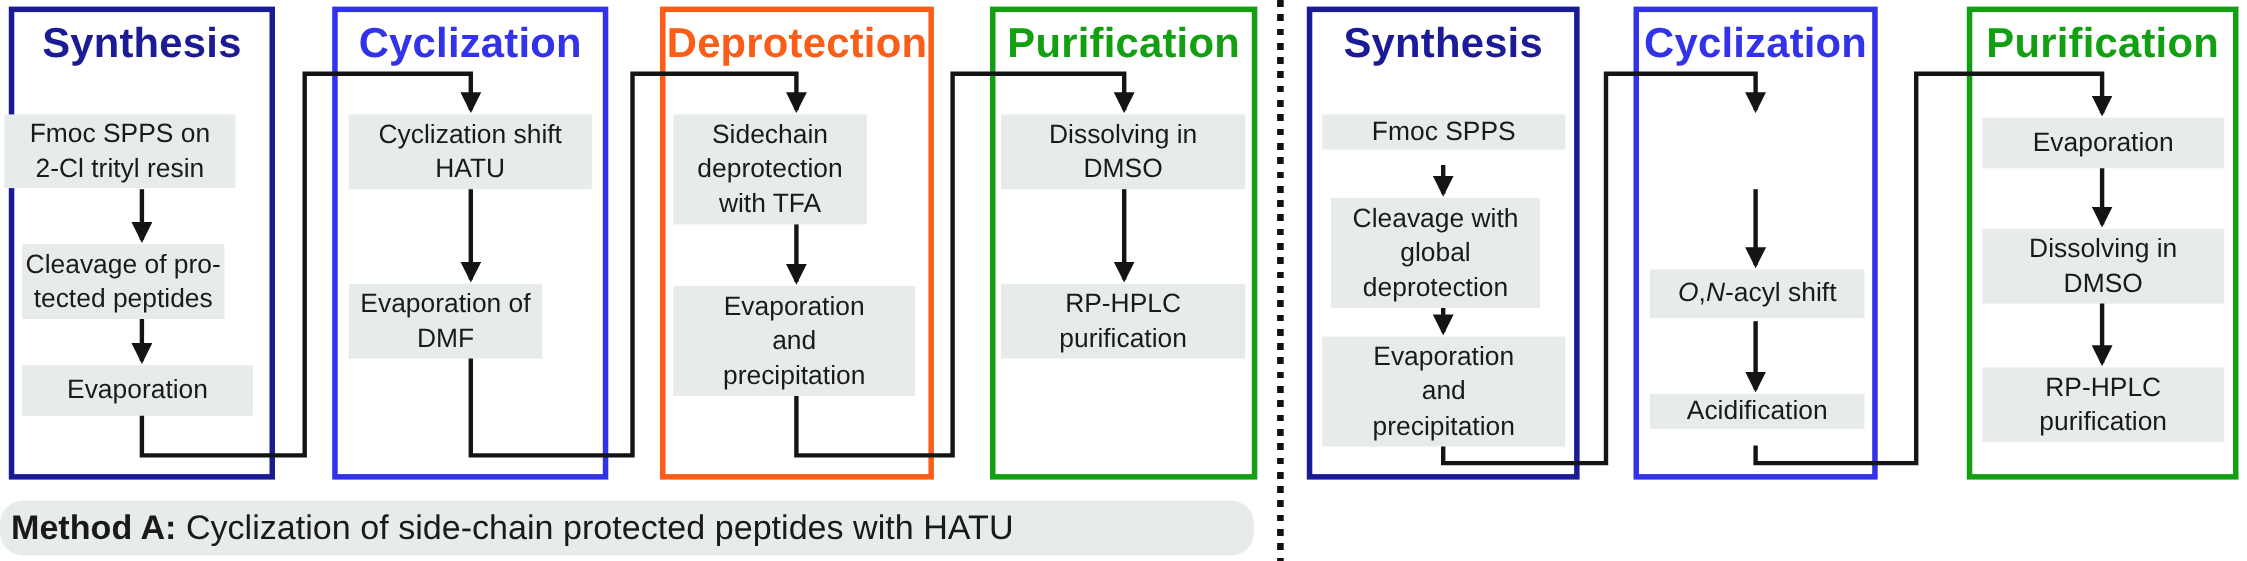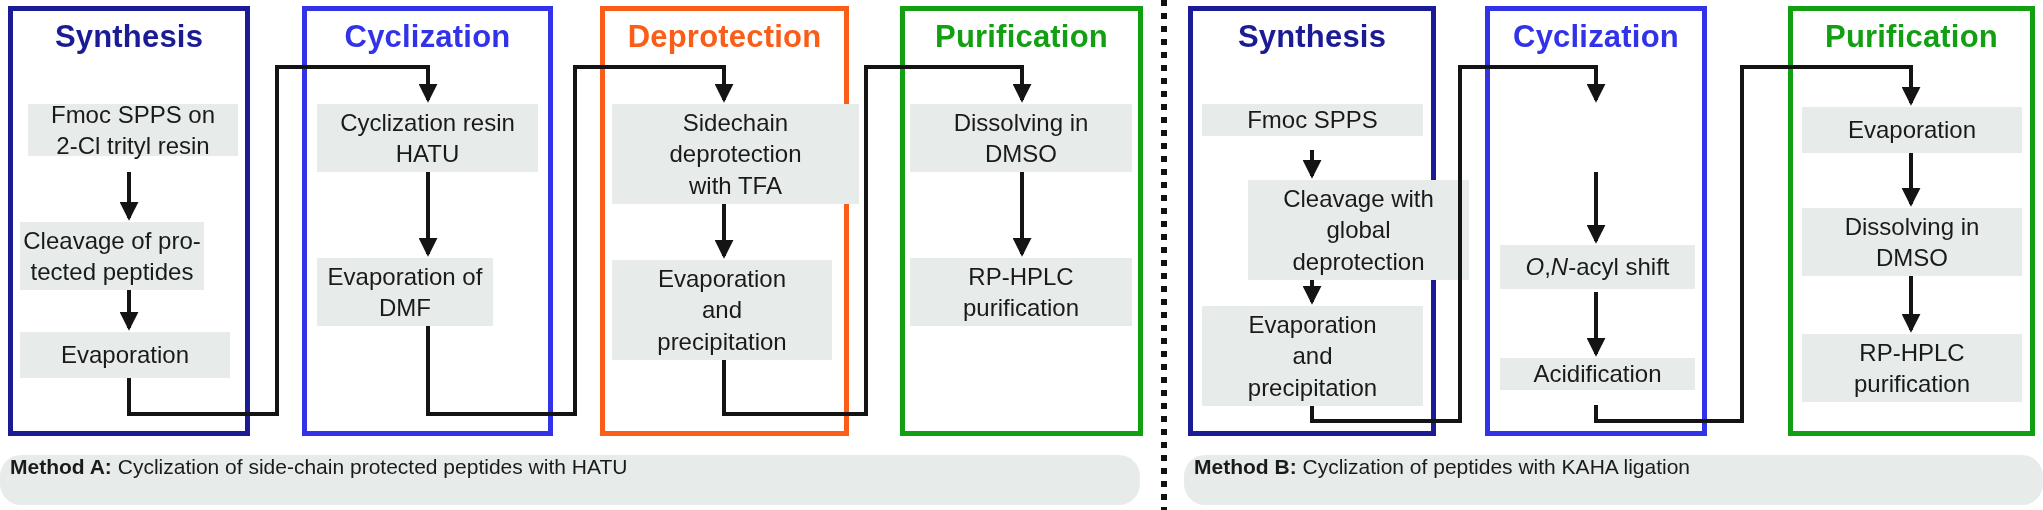--- a/index.html
+++ b/index.html
@@ -5,31 +5,31 @@
   html,body{margin:0;padding:0;background:#ffffff;}
   .canvas{
     position:relative;width:2043px;height:510px;background:#ffffff;
     font-family:"Liberation Sans", sans-serif;color:#1a1a1a;overflow:hidden;
   }
   .panel{
     position:absolute;border:5px solid var(--accent,#333);box-sizing:border-box;
     background:transparent;
   }
   .panel-title{
-    margin-top:8px;text-align:center;font-weight:bold;font-size:31px;
+    margin-top:8px;text-align:center;font-weight:bold;font-size:38px;
     color:var(--accent,#333);letter-spacing:.2px;
   }
   .step{
     position:absolute;background:#e7eceb;display:flex;align-items:center;justify-content:center;
     text-align:center;font-size:24px;line-height:1.3;white-space:pre-line;box-sizing:border-box;
   }
   .step .em{font-style:italic;}
   .caption{
-    position:absolute;background:#e7eceb;display:flex;
-    font-size:21px;padding-left:10px;box-sizing:border-box;white-space:pre;border-radius:21px;
+    position:absolute;background:#e7eceb;display:flex;align-items:center;
+    font-size:31px;padding-left:10px;box-sizing:border-box;white-space:pre;border-radius:21px;
   }
   .caption .cap-label{font-weight:bold;}
   .divider{
     position:absolute;left:1161px;top:0;width:6px;height:510px;
     background:repeating-linear-gradient(to bottom,#111 0 6px,transparent 6px 13px);
   }
   svg.overlay{position:absolute;left:0;top:0;width:2043px;height:510px;pointer-events:none;}
   svg.overlay path.flow{stroke:#141414;stroke-width:4;fill:none;}
   svg.overlay marker path{fill:#141414;stroke:none;}
 </style>
@@ -44,32 +44,32 @@
   <div class="panel" style="left: 302px; top: 6px; width: 251px; height: 430px; --accent: #3232e8;">
     <div class="panel-title">Cyclization</div>
   </div>
   <div class="panel" style="left: 600px; top: 6px; width: 249px; height: 430px; --accent: #f95d17;">
     <div class="panel-title">Deprotection</div>
   </div>
   <div class="panel" style="left: 900px; top: 6px; width: 243px; height: 430px; --accent: #12a012;">
     <div class="panel-title">Purification</div>
   </div>
 
-  <div class="step" style="left:28px;top:104px;width:210px;height:52px">Fmoc SPPS on
+  <div class="step" style="left:4px;top:104px;width:210px;height:67px">Fmoc SPPS on
 2-Cl trityl resin</div>
   <div class="step" style="left:20px;top:222px;width:184px;height:68px">Cleavage of pro-
 tected peptides</div>
   <div class="step" style="left:20px;top:332px;width:210px;height:46px">Evaporation</div>
 
-  <div class="step" style="left:317px;top:104px;width:221px;height:68px">Cyclization resin
+  <div class="step" style="left:317px;top:104px;width:221px;height:68px">Cyclization shift
 HATU</div>
   <div class="step" style="left:317px;top:258px;width:176px;height:68px">Evaporation of
 DMF</div>
 
-  <div class="step" style="left:612px;top:104px;width:247px;height:100px">Sidechain
+  <div class="step" style="left:612px;top:104px;width:176px;height:100px">Sidechain
 deprotection
 with TFA</div>
   <div class="step" style="left:612px;top:260px;width:220px;height:100px">Evaporation
 and
 precipitation</div>
 
   <div class="step" style="left:910px;top:104px;width:222px;height:68px">Dissolving in
 DMSO</div>
   <div class="step" style="left:910px;top:258px;width:222px;height:68px">RP-HPLC
 purification</div>
@@ -80,43 +80,40 @@
     <div class="panel-title">Synthesis</div>
   </div>
   <div class="panel" style="left: 1485px; top: 6px; width: 222px; height: 430px; --accent: #3232e8;">
     <div class="panel-title">Cyclization</div>
   </div>
   <div class="panel" style="left: 1788px; top: 6px; width: 247px; height: 430px; --accent: #12a012;">
     <div class="panel-title">Purification</div>
   </div>
 
   <div class="step" style="left:1202px;top:104px;width:221px;height:32px">Fmoc SPPS</div>
-  <div class="step" style="left:1248px;top:180px;width:221px;height:100px">Cleavage with
+  <div class="step" style="left:1210px;top:180px;width:190px;height:100px">Cleavage with
 global
 deprotection</div>
   <div class="step" style="left:1202px;top:306px;width:221px;height:100px">Evaporation
 and
 precipitation</div>
 
   <div class="step" style="left:1500px;top:245px;width:195px;height:44px">
     <span><span class="em">O</span><span>,</span><span class="em">N</span><span>-acyl shift</span></span>
   </div>
   <div class="step" style="left:1500px;top:358px;width:195px;height:32px">Acidification</div>
 
   <div class="step" style="left:1802px;top:107px;width:220px;height:46px">Evaporation</div>
   <div class="step" style="left:1802px;top:208px;width:220px;height:68px">Dissolving in
 DMSO</div>
   <div class="step" style="left:1802px;top:334px;width:220px;height:68px">RP-HPLC
 purification</div>
 
   <div class="caption" style="left:0px;top:455px;width:1140px;height:50px">
     <span class="cap-label">Method A:</span><span> Cyclization of side-chain protected peptides with HATU</span>
-  </div>
-  <div class="caption" style="left:1184px;top:455px;width:859px;height:50px">
-    <span class="cap-label">Method B:</span><span> Cyclization of peptides with KAHA ligation</span>
   </div>
 
   <svg class="overlay" viewBox="0 0 2043 510">
     <defs>
       <marker id="arw" viewBox="0 0 10 10" refX="8.5" refY="5" markerUnits="userSpaceOnUse" markerWidth="19" markerHeight="19" orient="auto-start-reverse">
         <path d="M0,0 L10,5 L0,10 z"></path>
       </marker>
     </defs>
 
     <path class="flow" d="M129,172 V218" marker-end="url(#arw)"></path>

